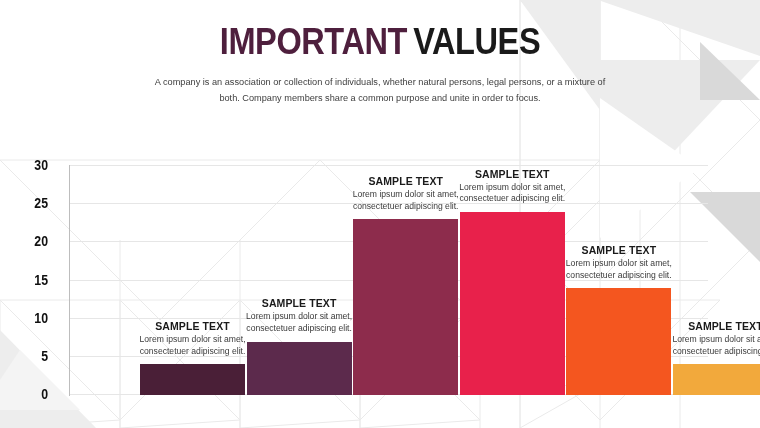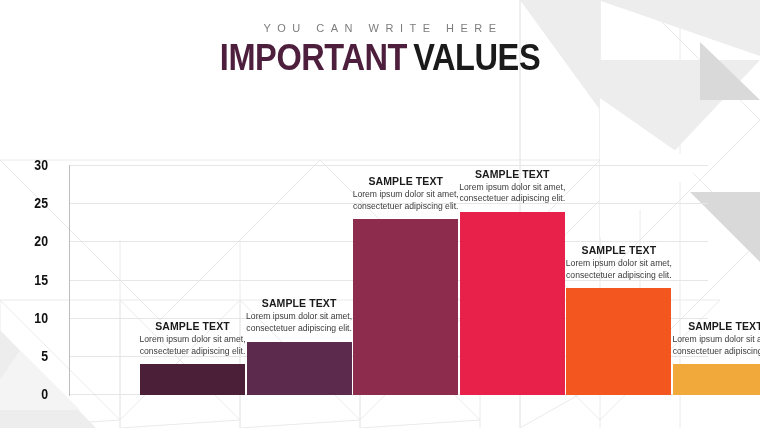--- a/index.html
+++ b/index.html
@@ -191,22 +191,22 @@
     </g>
     <g fill="#ffffff">
       <path d="M600 98 L700 168 L600 238 Z"></path>
     </g>
     <g fill="#f4f4f4">
       <path d="M20 350 L80 410 L-20 410 Z"></path>
     </g>
   </svg>
 
   <div class="header">
-    <p class="eyebrow">YOU CAN WRITE HERE</p>
     <h1 class="title"><span class="t1">IMPORTANT</span><span class="t2">VALUES</span></h1>
+    <p class="paragraph">A company is an association or collection of individuals, whether natural persons, legal persons, or a mixture of both. Company members share a common purpose and unite in order to focus.</p>
   </div>
 
   <div class="chart-area">
     <div class="plot" id="plot">
       <div id="gridlines">
           <div class="gridline" style="bottom: 0px;"></div>
           <div class="gridline" style="bottom: 38.1667px;"></div>
           <div class="gridline" style="bottom: 76.3333px;"></div>
           <div class="gridline" style="bottom: 114.5px;"></div>
           <div class="gridline" style="bottom: 152.667px;"></div>

